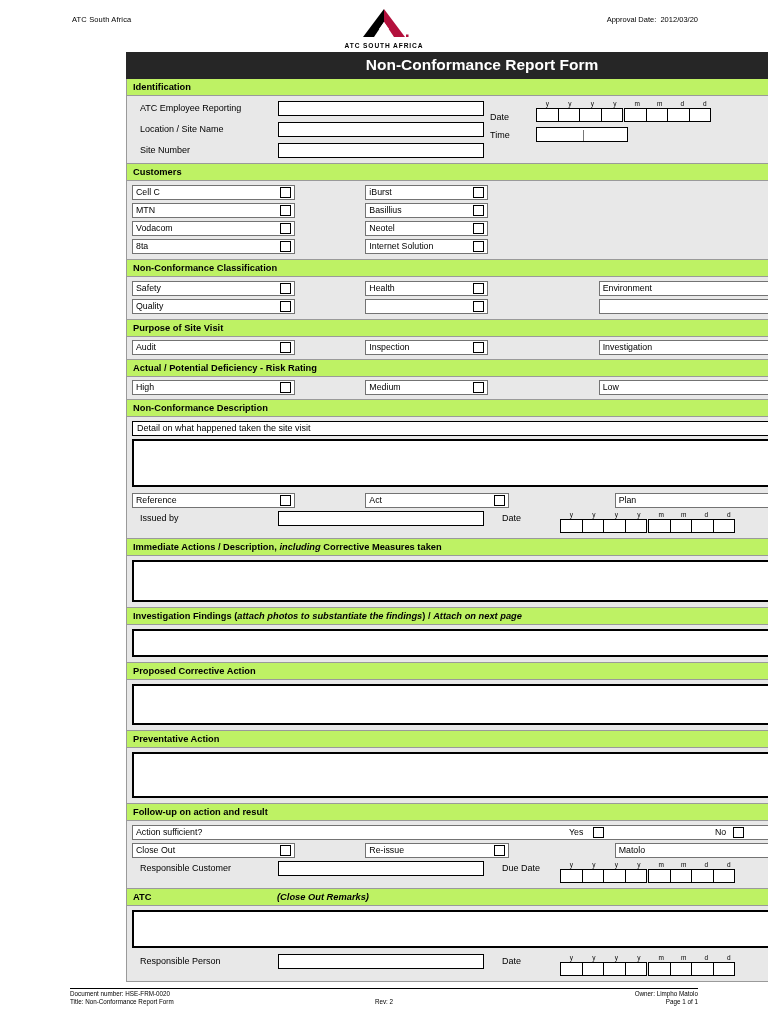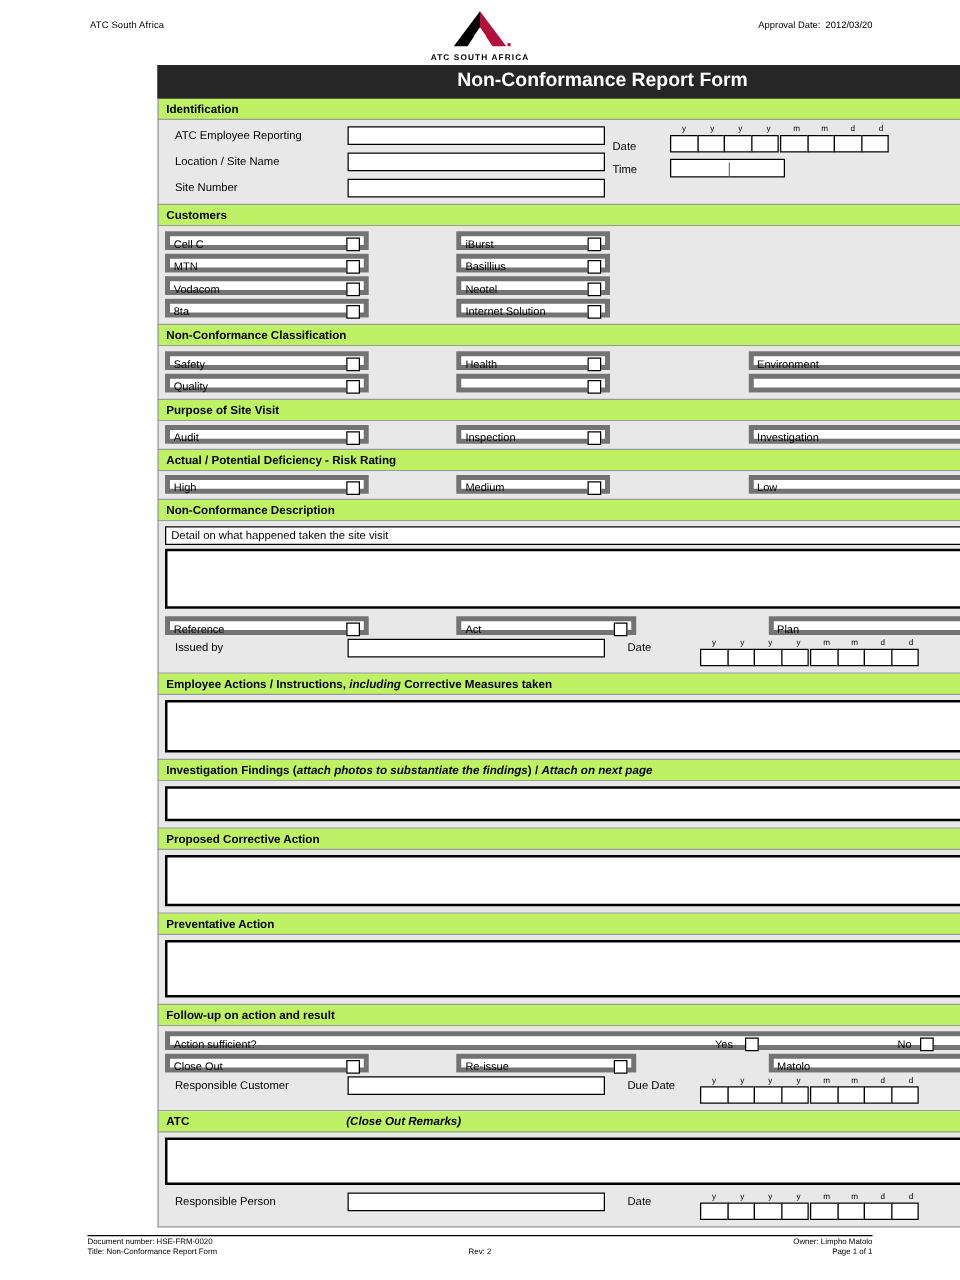--- a/index.html
+++ b/index.html
@@ -39,21 +39,21 @@
   .sec-head i{font-style:italic;}
 
   .sec-body{
     background:#e8e8e8;border:1px solid #9a9a9a;border-top:none;
     padding:4px 5px 5px 5px;
   }
   .sec-body.tight{padding:3px 5px 4px 5px;}
 
   
   .fbox{
-    background:#fff;border:4px solid #737373;box-sizing:border-box;
+    background:#fff;border:1px solid #737373;box-sizing:border-box;
     height:15px;font-size:8.8px;line-height:13px;position:relative;
   }
   .fbox .lab{position:absolute;left:3px;top:0px;line-height:13px;}
   .cb{
     position:absolute;right:3px;top:1px;width:11px;height:11px;
     border:1px solid #000;background:#fff;box-sizing:border-box;
   }
   .cb.heavy{border:1.6px solid #000;}
 
   
@@ -378,21 +378,21 @@
             <div class="dc gap"></div>
             <div class="dc"></div>
             <div class="dc"></div>
             <div class="dc"></div>
           </div>
         </div>
       </div>
     </div>
 
     <div class="sec-head">
-      <span>Employee Actions / Instructions,</span>
+      <span>Immediate Actions / Description,</span>
       <i>including</i>
       <span>Corrective Measures taken</span>
     </div>
     <div class="sec-body">
       <div class="bigbox" style="height:42px;"></div>
     </div>
 
     <div class="sec-head">
       <span>Investigation Findings (</span><i>attach photos to substantiate the findings</i><span>) / </span><i>Attach on next page</i>
     </div>

